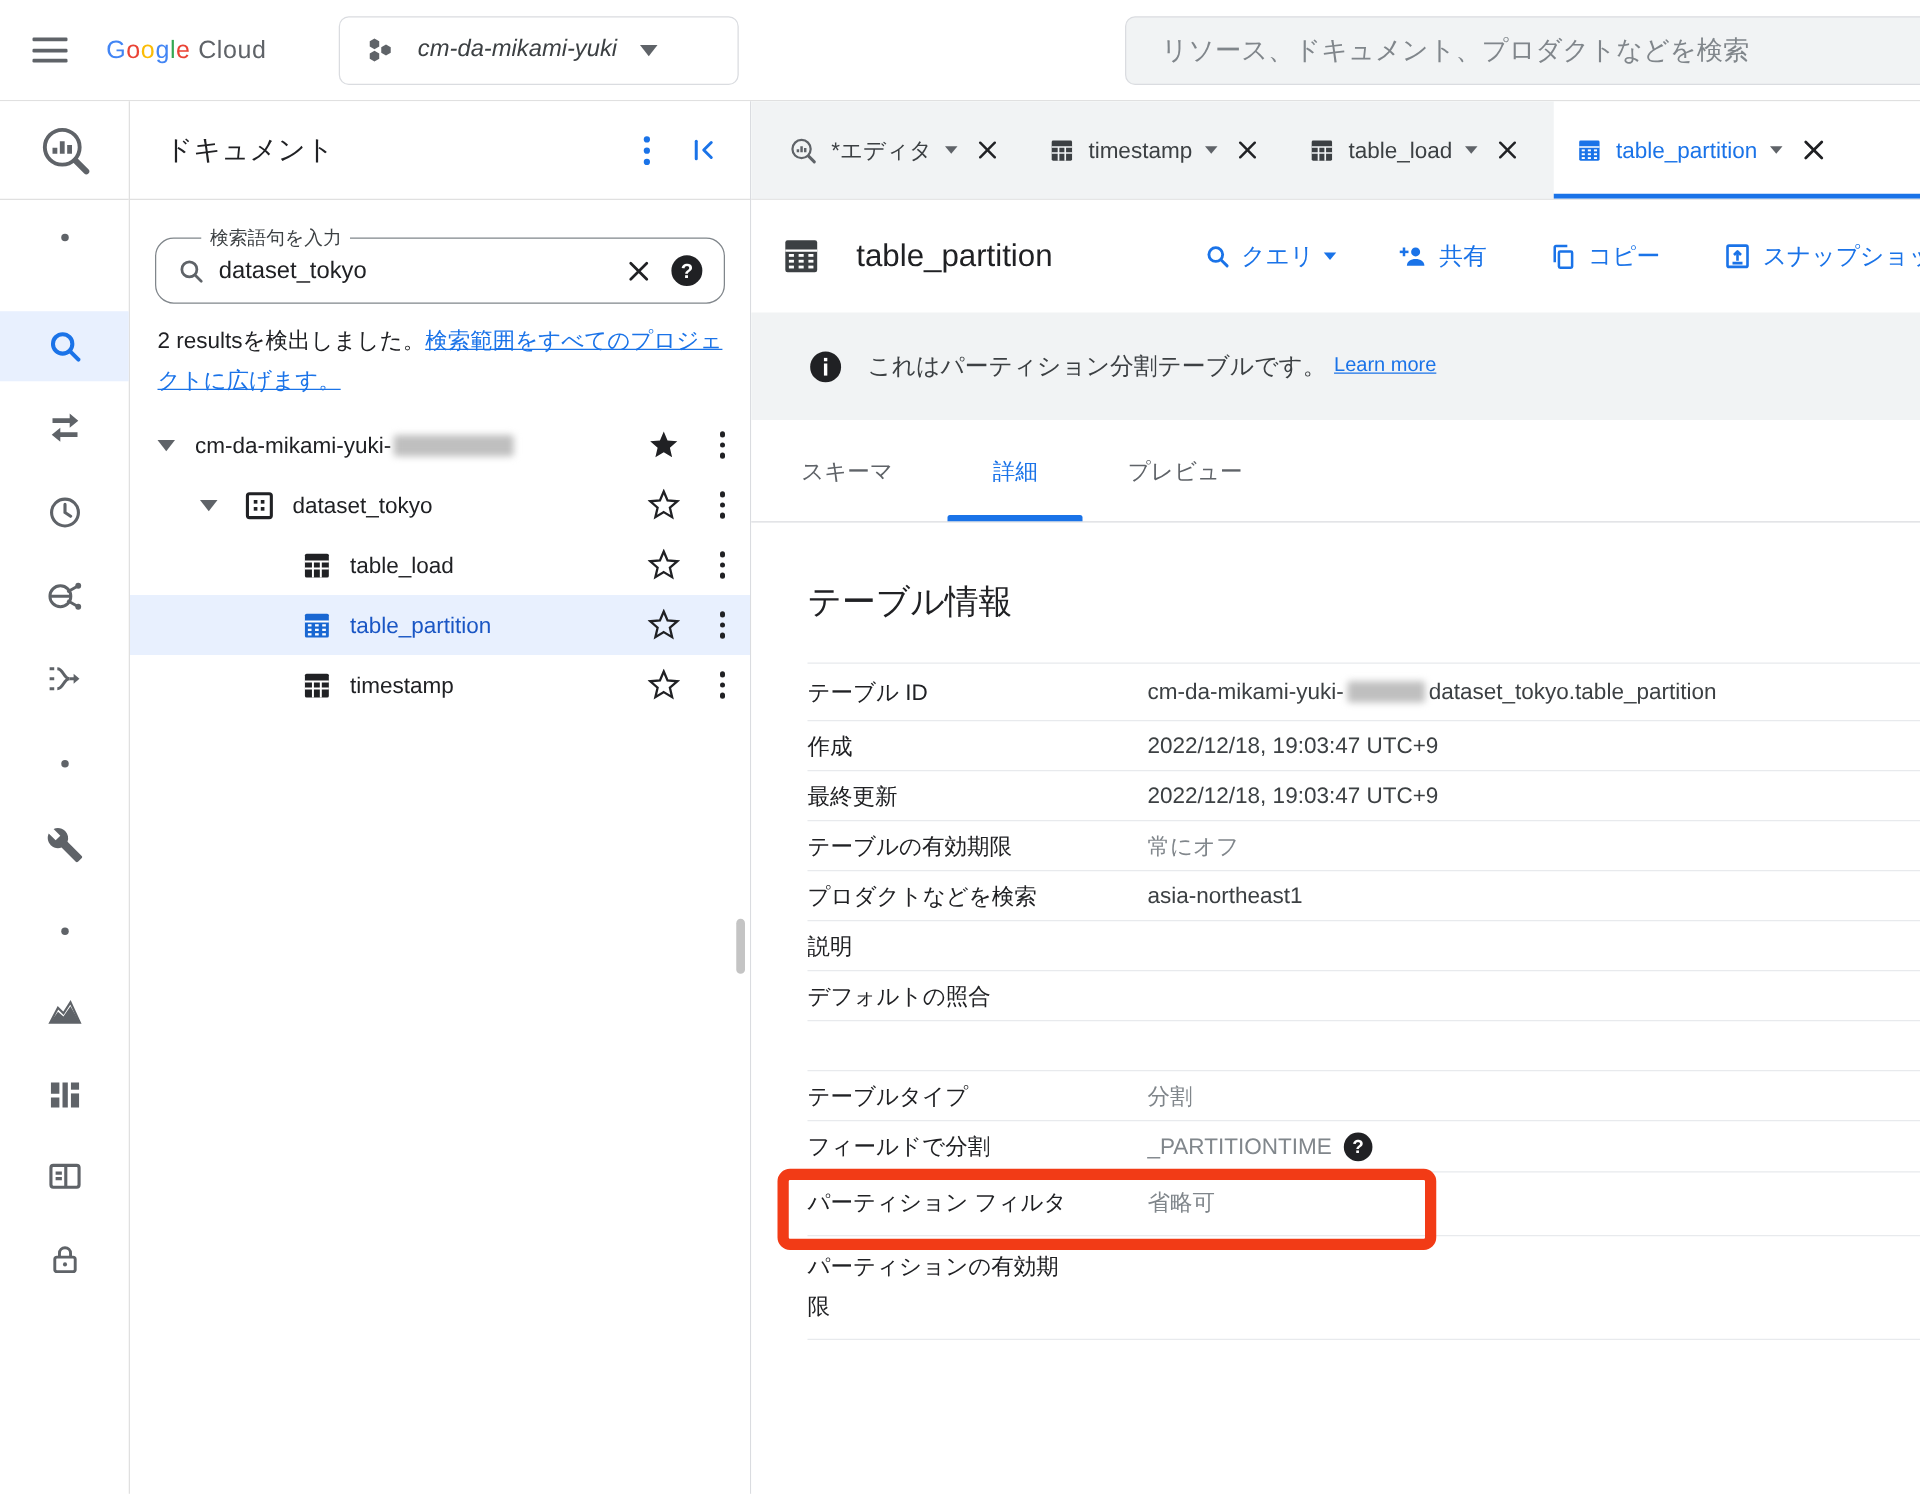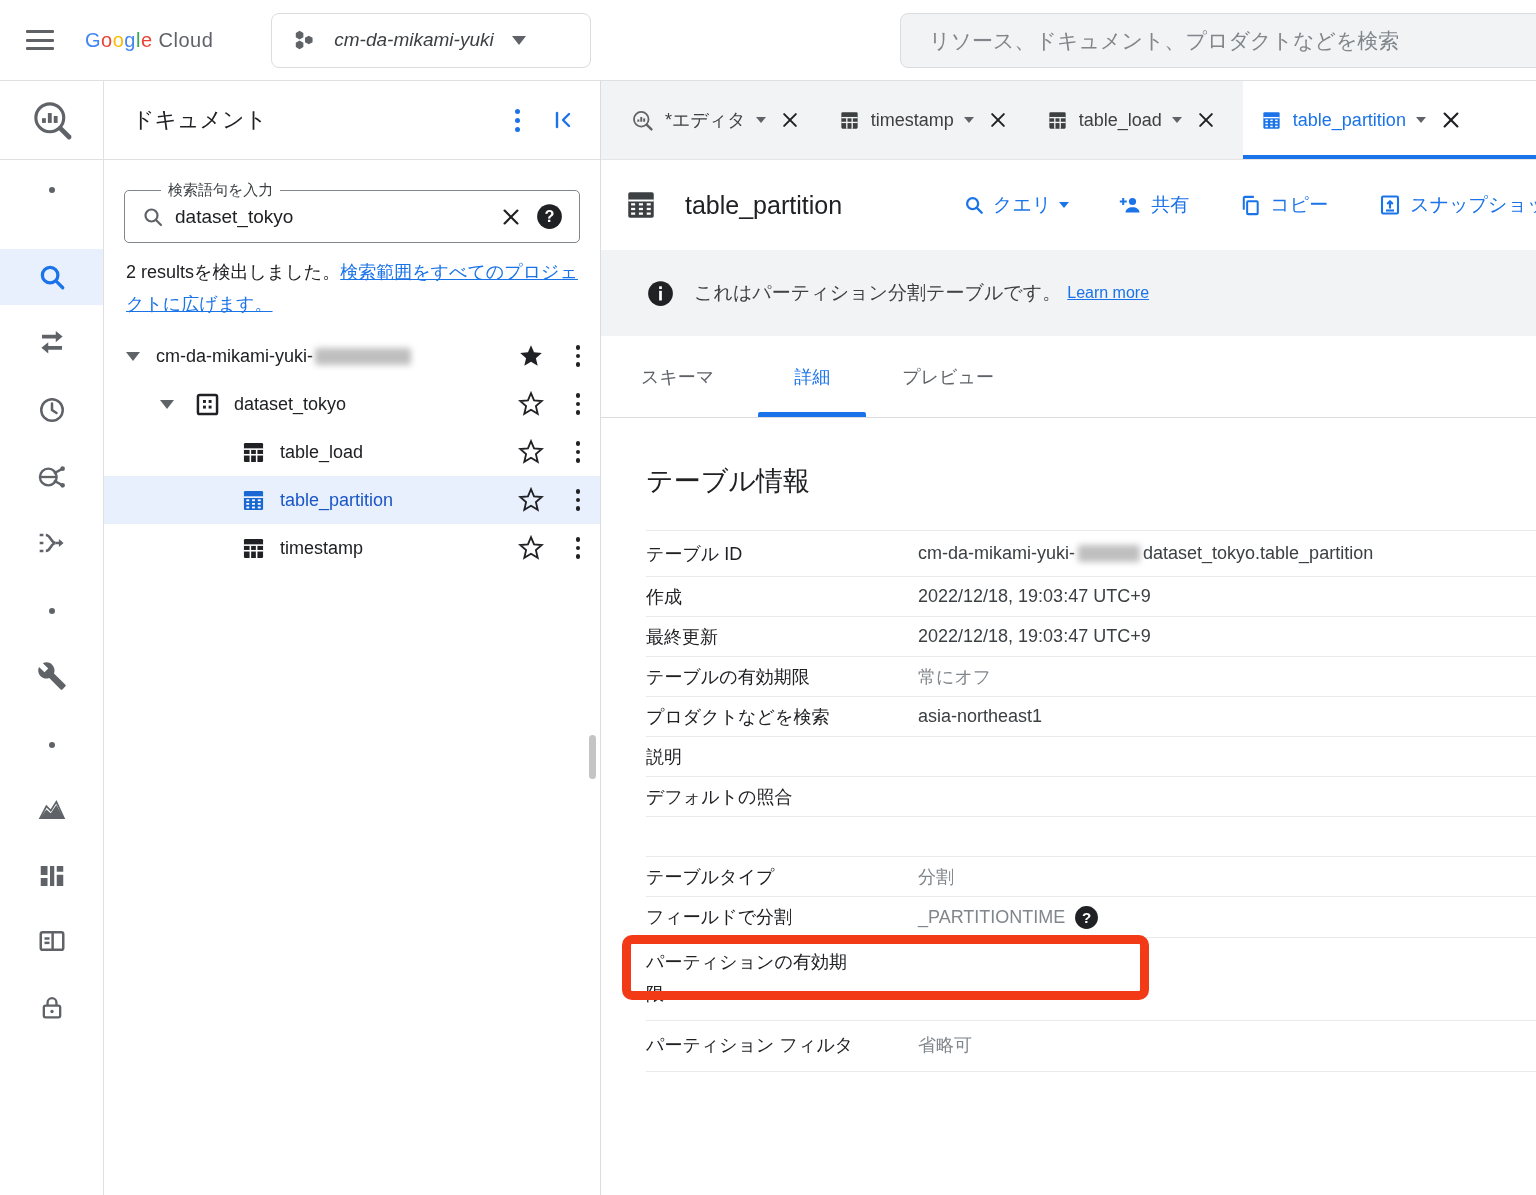--- a/index.html
+++ b/index.html
@@ -38,21 +38,21 @@
   
   .explorer { position:absolute; left:104px; top:81px; width:497px; height:1114px; background:#fff;
     border-right:1px solid #dadce0; }
   .exp-head { height:79px; border-bottom:1px solid #e0e0e0; display:flex; align-items:center; }
   .exp-title { font-size:22px; color:#202124; margin-left:28px; flex:1; }
   .menu3 { display:flex; flex-direction:column; gap:4px; padding:6px; cursor:pointer; }
   .menu3 i { width:5px; height:5px; border-radius:50%; background:#1a73e8; }
   .menu3.dark i { background:#202124; width:4.5px; height:4.5px; }
   .exp-collapse { margin:0 24px 0 26px; cursor:pointer; }
   .search-field { position:absolute; left:20px; top:109px; width:456px; height:53px;
-    border:1px solid #80868b; border-radius:5px; display:flex; align-items:center; }
+    border:1px solid #80868b; border-radius:15px; display:flex; align-items:center; }
   .search-field .flabel { position:absolute; top:-10px; left:36px; background:#fff; padding:0 7px;
     font-size:15px; color:#3c4043; }
   .search-field input { border:none; outline:none; flex:1; font-size:19px; color:#202124;
     font-family:inherit; margin-left:10px; min-width:0; }
   .sf-ic { flex:0 0 auto; display:flex; align-items:center; justify-content:center; cursor:pointer; }
   .results { position:absolute; left:22px; top:175px; width:458px; font-size:18px; line-height:32px; color:#202124; }
   .results a { color:#1a73e8; text-decoration:underline; cursor:pointer; }
   .tree { position:absolute; left:0; top:251px; width:496px; }
   .trow { height:48px; display:flex; align-items:center; cursor:pointer; }
   .trow.sel { background:#e8f0fe; }
@@ -602,24 +602,24 @@
         <div class="k">フィールドで分割</div>
         <div class="v muted">
           <span>_PARTITIONTIME</span>
           <svg class="help-circ" width="25" height="25" viewBox="0 0 24 24">
             <circle cx="12" cy="12" r="11" fill="#202124"></circle>
             <text x="12" y="17" text-anchor="middle" font-size="14.5" font-weight="bold" fill="#fff" font-family="Liberation Sans, sans-serif">?</text>
           </svg>
         </div>
       </div>
       <div class="kvrow twoline">
+        <div class="k">パーティション フィルタ</div>
+        <div class="v muted" style="line-height:32px">省略可</div>
+      </div>
+      <div class="kvrow twoline">
         <div class="k">パーティションの有効期限</div>
         <div class="v"></div>
       </div>
-      <div class="kvrow twoline">
-        <div class="k">パーティション フィルタ</div>
-        <div class="v muted" style="line-height:32px">省略可</div>
-      </div>
     </div>
   </div>
 </div>
 
 <div class="red-box"></div>
 
 </body></html>

